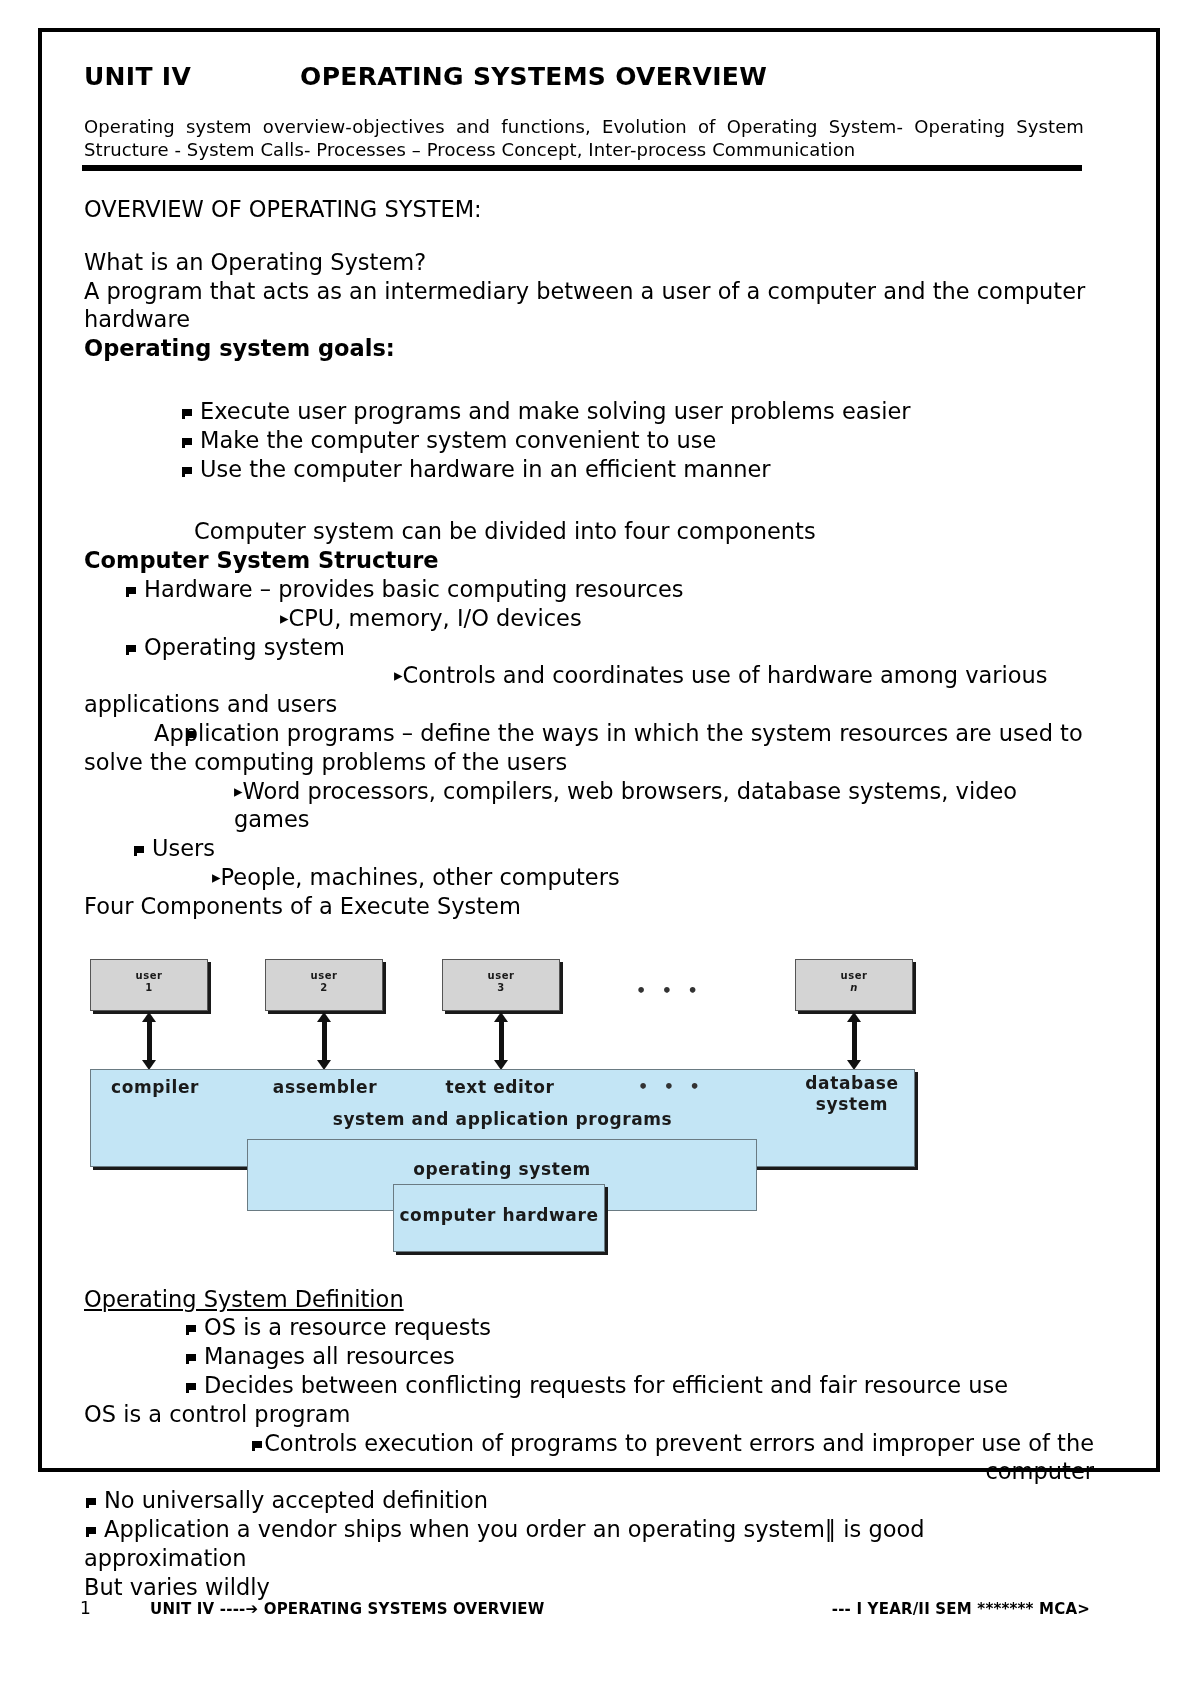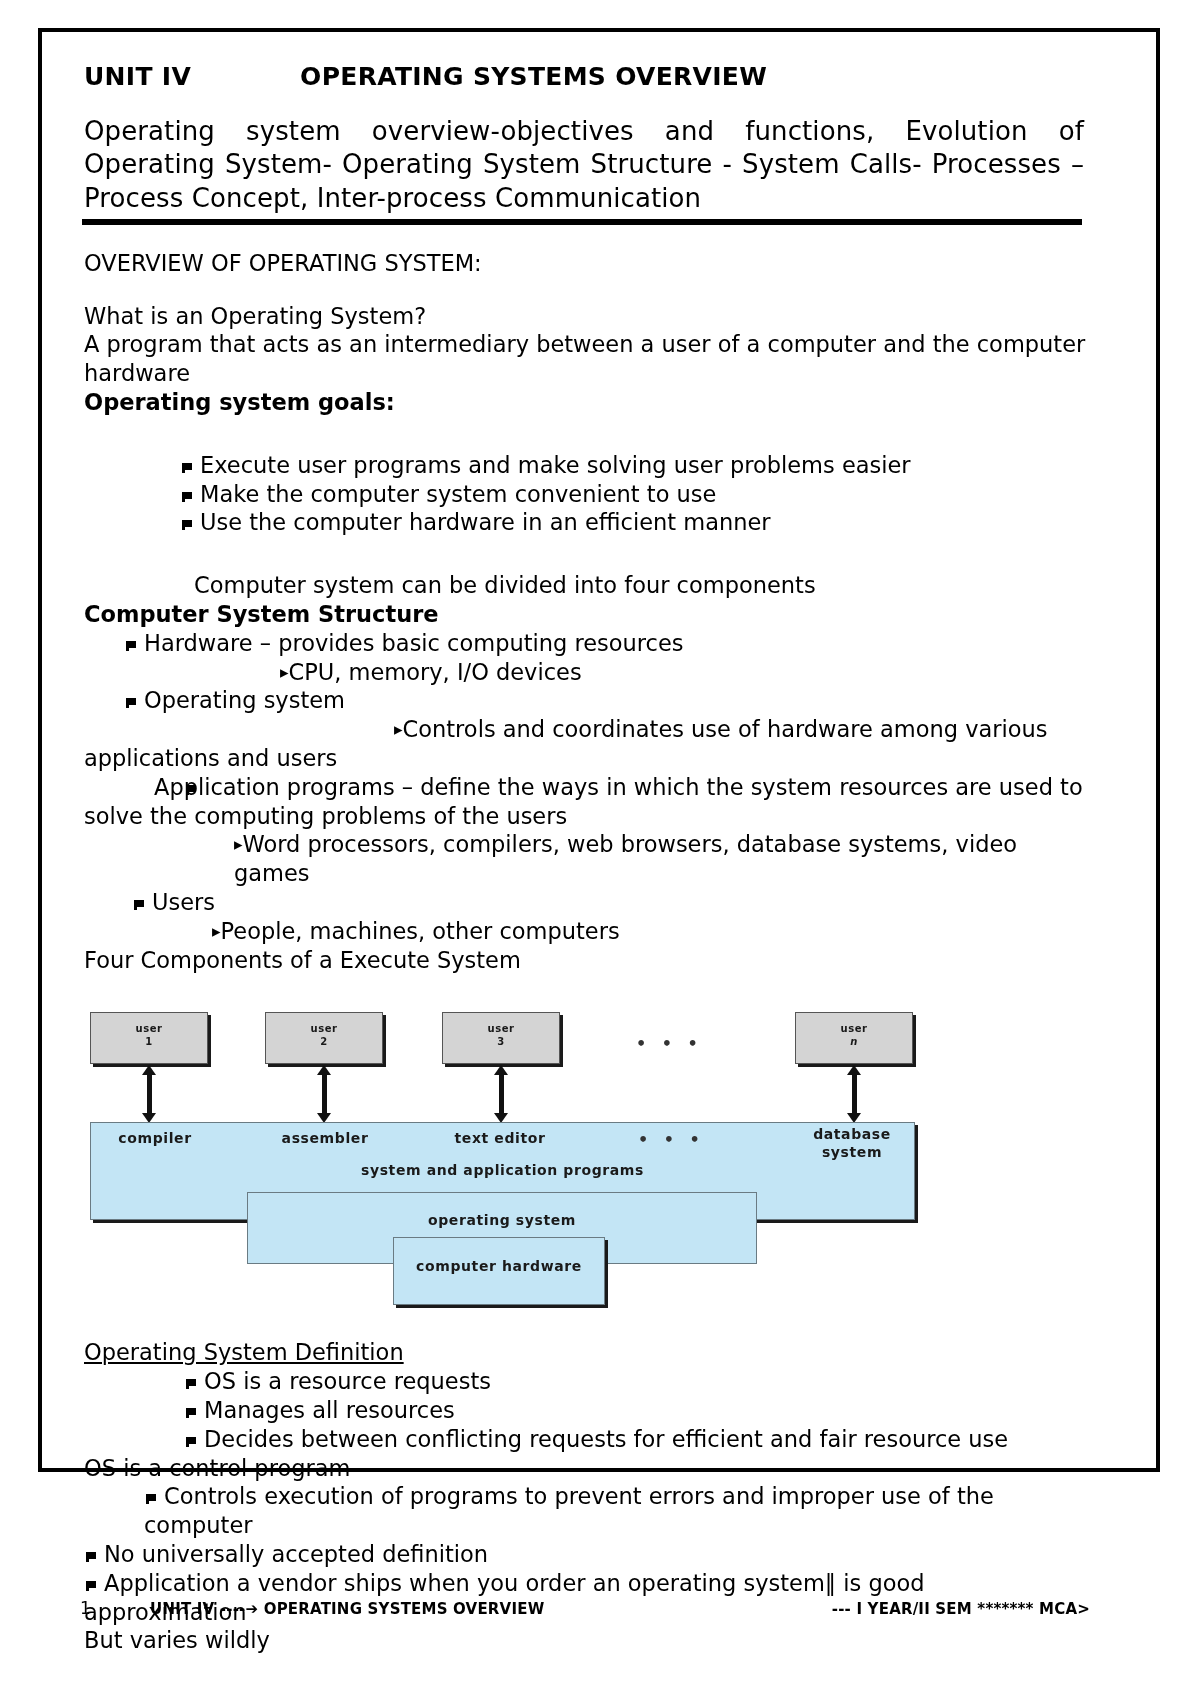--- a/index.html
+++ b/index.html
@@ -36,21 +36,21 @@
     font-family: "DejaVu Sans", sans-serif;
     font-weight: bold;
     font-size: 25px;
     letter-spacing: 0.3px;
     margin: 20px 0 0 24px;
     white-space: pre;
   }
   .syllabus {
     margin: 24px 12px 0 24px;
     width: 1000px;
-    font-size: 26px;
+    font-size: 18px;
     line-height: 1.28;
     letter-spacing: 0.1px;
     text-align: justify;
   }
   .rule {
     margin: 4px 0 0 22px;
     width: 1000px;
     height: 0;
     border-top: 6px solid #000000;
   }
@@ -66,21 +66,21 @@
   .gap-lg { height: 34px; }
   .gap-md { height: 24px; }
   .b { font-weight: bold; }
   .u { text-decoration: underline; }
   .ind-bul1 { padding-left: 96px; }   
   .ind-bul2 { padding-left: 40px; }   
   .ind-sub  { padding-left: 196px; }  
   .ind-sub2 { padding-left: 150px; }
   .ind-center { padding-left: 110px; }
   .ind-def  { padding-left: 100px; }
-  .ind-def2 { padding-left: 60px; }
+  .ind-def2 { padding-left: 60px; text-align: right; }
 
   .bullet {
     font-family: "DejaVu Sans", sans-serif;
     display: inline-block;
     width: 20px;
   }
   .bullet svg { vertical-align: -2px; }
   .tri { display: inline-block; font-size: 17px; vertical-align: 2px; }
 
   
@@ -132,21 +132,21 @@
 
   .band {
     position: absolute;
     background: #c3e5f5;
     border: 1px solid #6a7b83;
     box-sizing: border-box;
   }
   .band.shadow { box-shadow: 3px 3px 0 0 #1a1a1a; }
   .lbl {
     position: absolute;
-    font-size: 14px;
+    font-size: 17px;
     font-weight: bold;
     color: #1a1a1a;
     letter-spacing: 0.6px;
     text-align: center;
     line-height: 1.25;
   }
 
   
   .footer {
     position: absolute;

